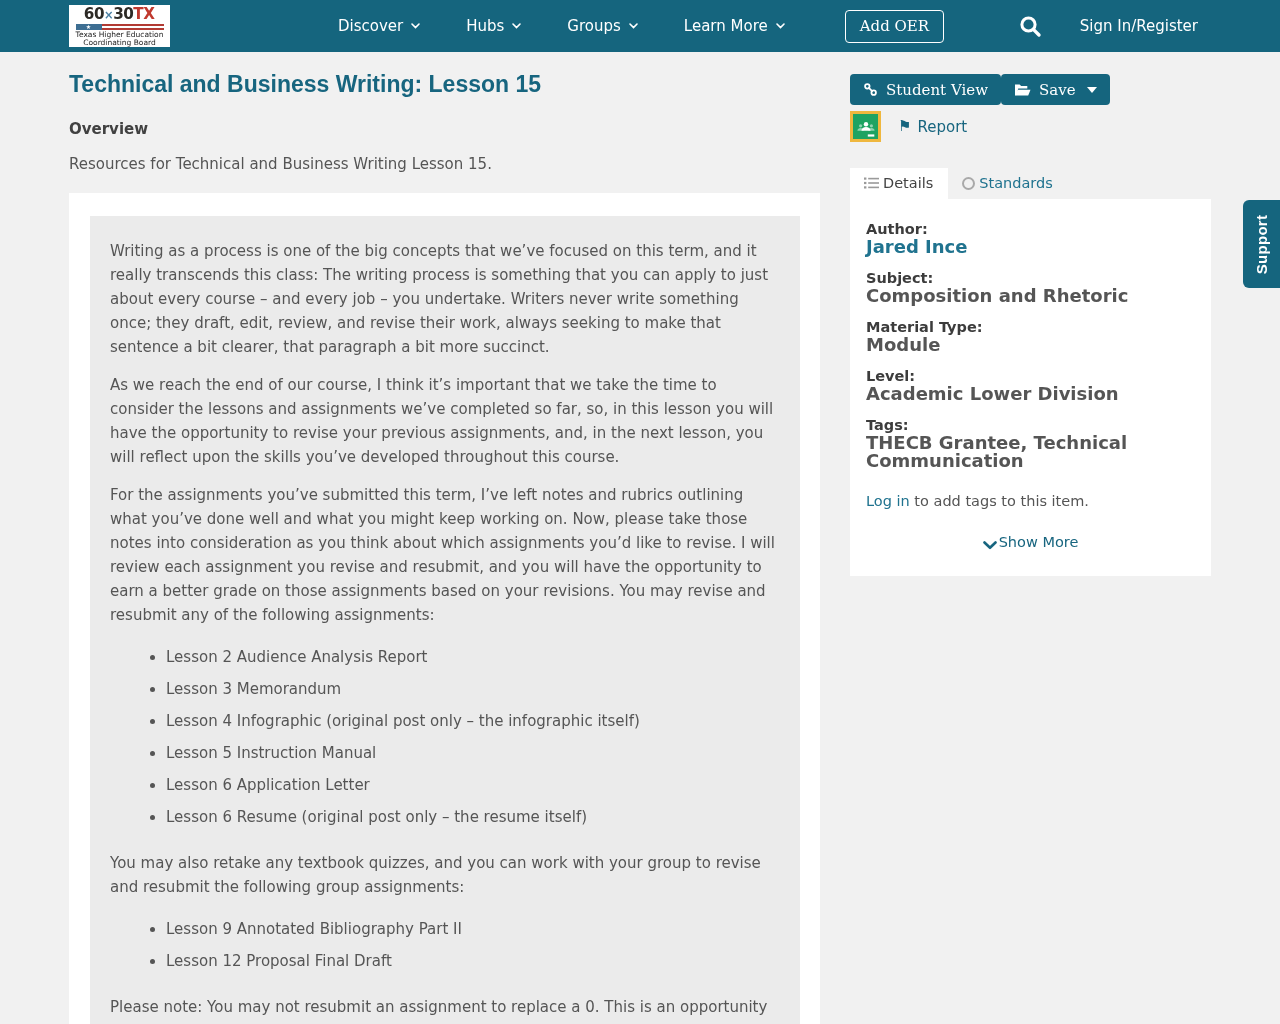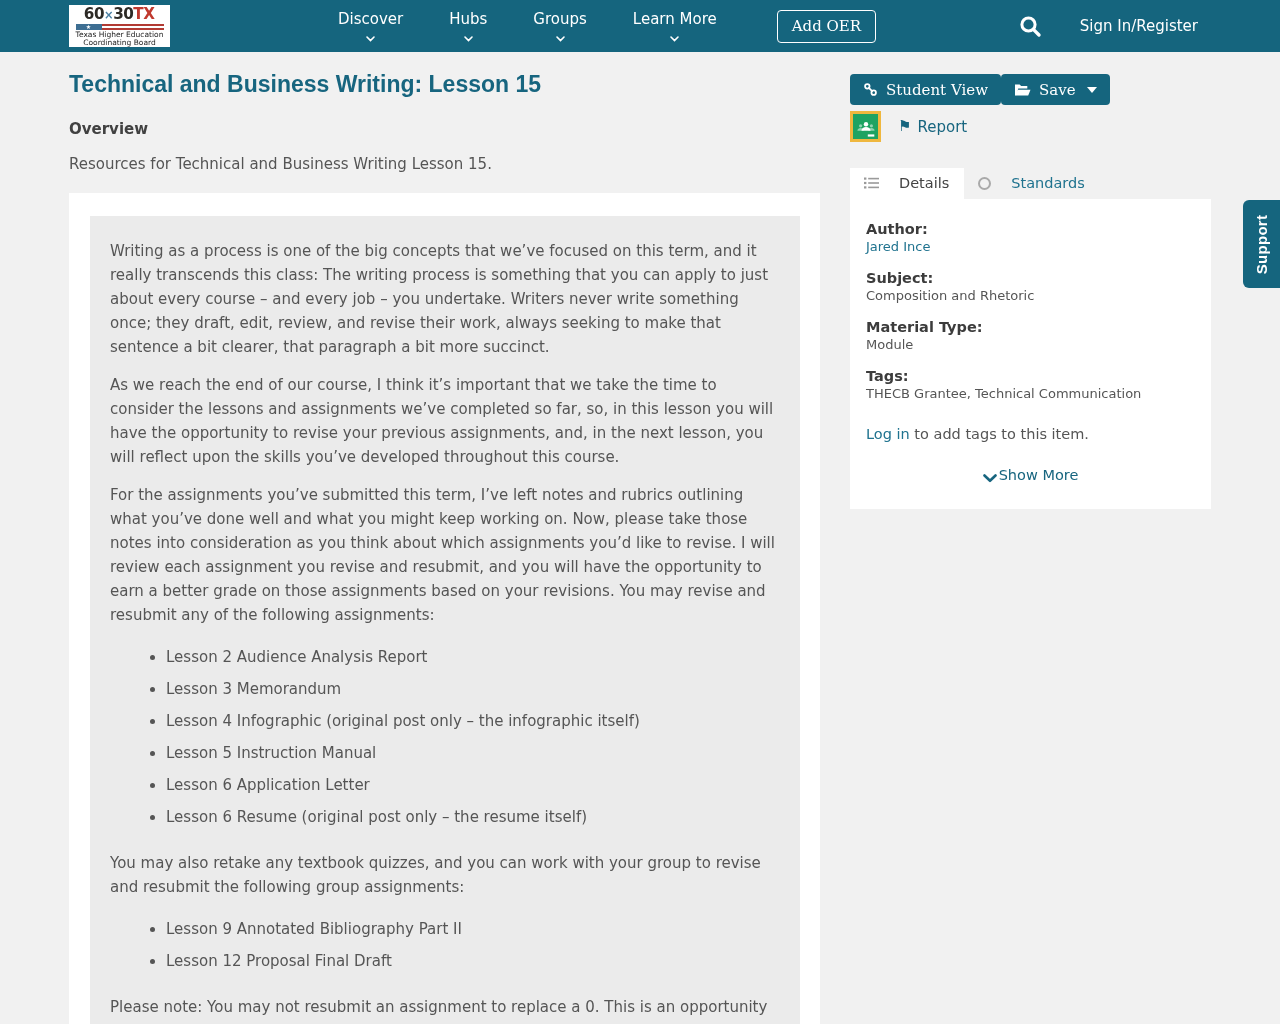--- a/index.html
+++ b/index.html
@@ -13,21 +13,21 @@
   .logo-top { font-weight:bold; font-size:16px; line-height:15px; letter-spacing:-0.5px; transform:scaleX(0.95); white-space:nowrap; }
   .l-dark { color:#2d2a26; } .l-x { color:#4a7fa3; font-size:12px; } .l-tx { color:#c0392f; }
   .logo-flag { width:88px; height:7px; display:flex; margin:1px 0; }
   .flag-blue { width:26px; background:#3d6e92; position:relative; }
   .flag-blue .star { position:absolute; left:50%; top:50%; transform:translate(-50%,-54%); color:#fff; font-size:6px; line-height:6px; }
   .flag-stripes { flex:1; display:flex; flex-direction:column; }
   .flag-stripes i { flex:1; background:#b23a33; } .flag-stripes i.w { background:#fff; }
   .logo-sub { font-size:7.5px; line-height:8px; color:#222; white-space:nowrap; }
 
   .nav-links { display:flex; gap:46px; margin-left:168px; }
-  .nav-item { color:#fff; font-size:15px; display:flex; align-items:center; gap:8px; cursor:pointer; text-decoration:none; white-space:nowrap;flex-direction:column; }
+  .nav-item { color:#fff; font-size:15px; display:flex; align-items:center; gap:8px; cursor:pointer; text-decoration:none; white-space:nowrap; }
   .add-oer { margin-left:60px; background:transparent; border:1px solid #fff; border-radius:4px; color:#fff; font-family:"DejaVu Serif", serif; font-size:15px; padding:6px 14px 7px; cursor:pointer; }
   .nav-right { margin-left:auto; display:flex; align-items:center; gap:38px; margin-right:82px; }
   .search-btn { background:none; border:none; padding:0; cursor:pointer; display:flex; }
   .signin { color:#fff; font-size:15px; text-decoration:none; cursor:pointer; white-space:nowrap; }
 
   
   .content { display:flex; padding-left:69px; align-items:flex-start; }
   .left-col { width:751px; flex-shrink:0; }
   .right-col { width:361px; margin-left:30px; flex-shrink:0; }
 
@@ -47,28 +47,28 @@
   .action-row { margin-top:22px; display:flex; gap:0; }
   .btn-teal { background:#15657e; color:#fff; border:none; border-radius:4px; height:31px; display:flex; align-items:center; gap:8px; padding:0 13px; font-family:"DejaVu Serif", serif; font-size:15px; cursor:pointer; white-space:nowrap; }
   .caret-down { width:0; height:0; border-left:5px solid transparent; border-right:5px solid transparent; border-top:6px solid #fff; margin-left:3px; }
 
   .share-row { margin-top:6px; display:flex; align-items:center; gap:17px; }
   .classroom-btn { width:31px; height:31px; background:#1ea362; border:3px solid #efb73e; padding:0; display:flex; align-items:center; justify-content:center; cursor:pointer; }
   .report-link { color:#17657f; display:flex; align-items:center; gap:6px; font-size:15px; text-decoration:none; cursor:pointer; }
   .flag-glyph { font-size:15px; line-height:15px; color:#15657e; }
 
   .tabs { margin-top:26px; display:flex; }
-  .tab { display:flex; align-items:center; gap:20px; padding:7px 15px 8px 14px; font-size:14.5px; color:#20738f; cursor:pointer; }
+  .tab { display:flex; align-items:center; gap:4px; padding:7px 15px 8px 14px; font-size:14.5px; color:#20738f; cursor:pointer; }
   .tab.active { background:#fff; color:#444; }
   .circle-icon { width:13px; height:13px; border:2px solid #a9a9a9; border-radius:50%; display:inline-block; }
 
   .details-panel { background:#fff; padding:21px 16px 11px; }
   .dgroup { margin-bottom:13px; }
   .dlabel { font-size:14.5px; font-weight:bold; color:#3c3c3c; line-height:18px; }
-  .dvalue { font-size:13px; color:#555; line-height:18px; }
+  .dvalue { font-size:18px; color:#555; line-height:18px;font-weight:bold; }
   a.dlink { color:#20738f; text-decoration:none; cursor:pointer; }
   .login-line { margin-top:22px; font-size:14.5px; color:#555; line-height:18px; }
   .show-more { margin-top:24px; margin-bottom:11px; text-align:center; }
   .show-more a { color:#17657f; font-size:14.5px; text-decoration:none; cursor:pointer; display:inline-flex; align-items:flex-end; gap:2px; }
 
   .support-tab { position:absolute; right:0; top:200px; width:37px; height:88px; background:#15657e; border-radius:6px 0 0 6px; display:flex; align-items:center; justify-content:center; cursor:pointer; border:none; }
   .support-tab span { transform:rotate(-90deg); color:#fff; font-weight:bold; font-size:15px; letter-spacing:0.3px; white-space:nowrap; }
 </style>
 </head>
 <body>
@@ -226,20 +226,24 @@
         </div>
         <div class="dgroup">
           <div class="dlabel">Subject:</div>
           <div class="dvalue">Composition and Rhetoric</div>
         </div>
         <div class="dgroup">
           <div class="dlabel">Material Type:</div>
           <div class="dvalue">Module</div>
         </div>
         <div class="dgroup">
+          <div class="dlabel">Level:</div>
+          <div class="dvalue">Academic Lower Division</div>
+        </div>
+        <div class="dgroup">
           <div class="dlabel">Tags:</div>
           <div class="dvalue">THECB Grantee, Technical Communication</div>
         </div>
         <div class="login-line"><a class="dlink">Log in</a><span> to add tags to this item.</span></div>
         <div class="show-more">
           <a>
             <svg width="14" height="9" viewBox="0 0 14 9">
                 <polyline points="1.5,1.5 7,6.8 12.5,1.5" fill="none" stroke="#17657f" stroke-width="2.6" stroke-linecap="round" stroke-linejoin="round"></polyline>
               </svg>
             <span>Show More</span>

